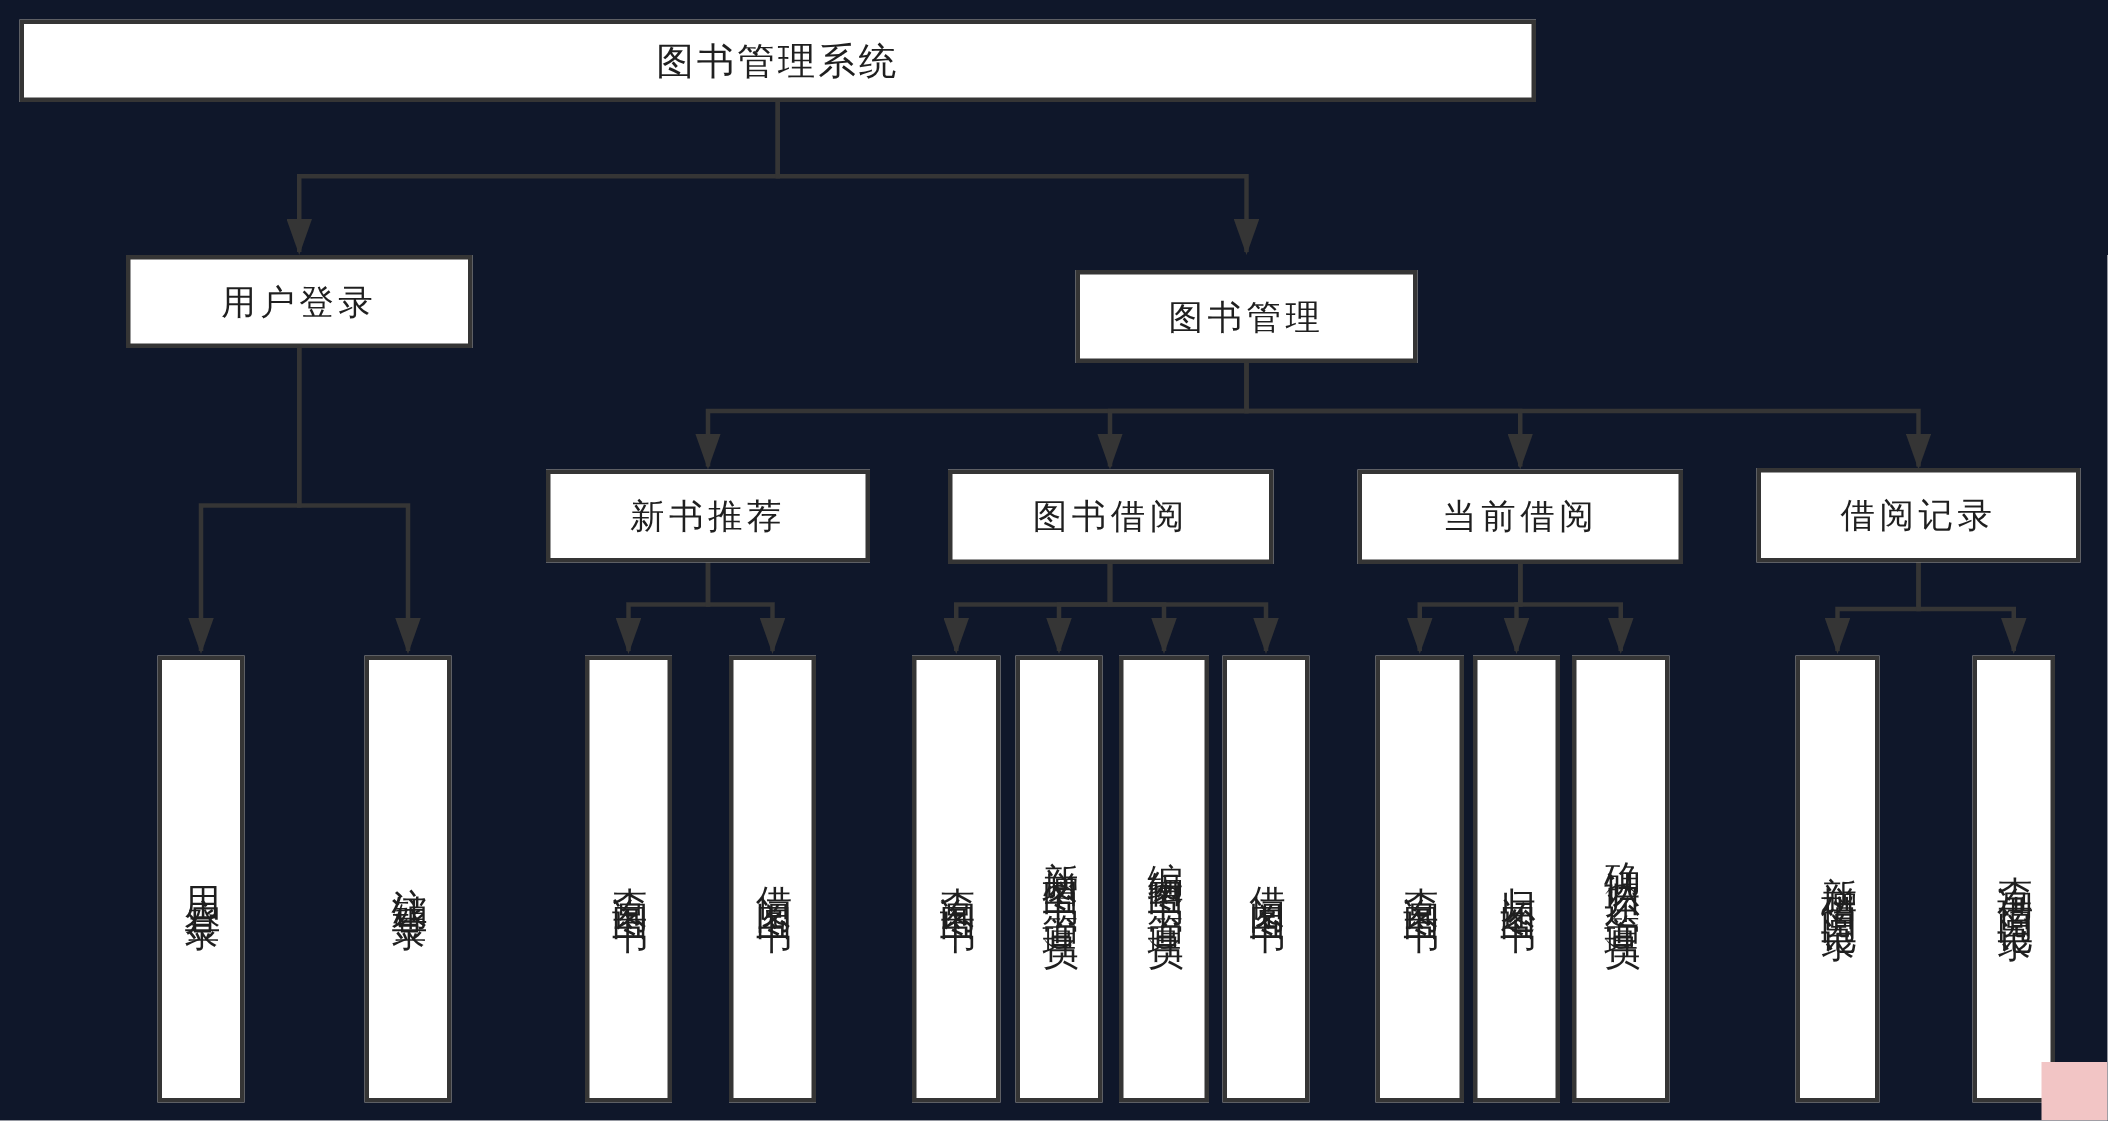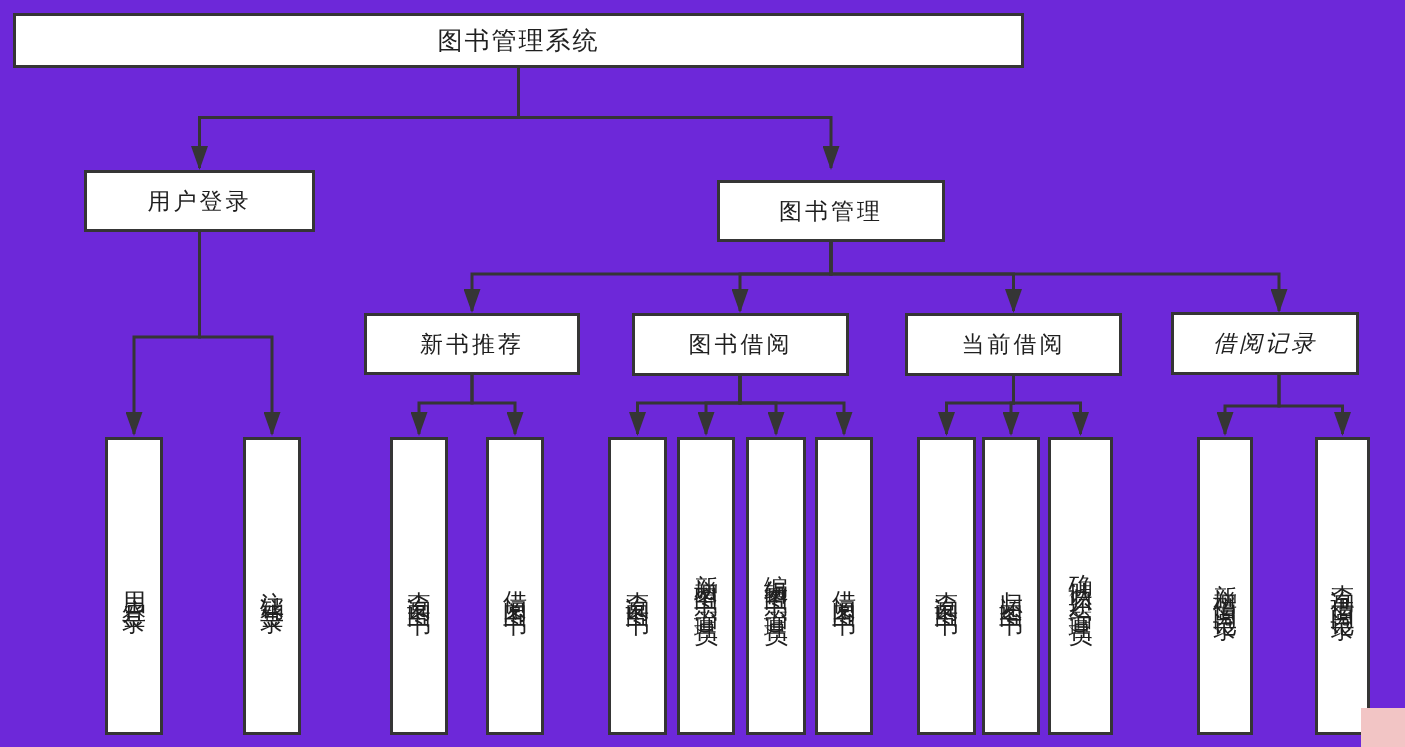--- a/index.html
+++ b/index.html
@@ -1,20 +1,20 @@
 <!DOCTYPE html>
 <html><head>
 <meta charset="utf-8">
 <style>
   html, body { margin: 0; padding: 0; background: #ffffff; }
   #canvas {
     position: relative;
     width: 1405px;
     height: 747px;
-    background: #6d28d9;
+    background: #0f172a;
     font-family: "Liberation Sans", "DejaVu Sans", sans-serif;
     overflow: hidden;
   }
   #connectors {
     position: absolute;
     left: 0; top: 0;
     width: 1405px; height: 747px;
     pointer-events: none;
   }
   .box {
@@ -120,21 +120,21 @@
 
   <div class="box hbox" style="left:364px; top:313px; width:216px; height:62px;">
     <span>新书推荐</span>
   </div>
   <div class="box hbox" style="left:632px; top:313px; width:217px; height:63px;">
     <span>图书借阅</span>
   </div>
   <div class="box hbox" style="left:905px; top:313px; width:217px; height:63px;justify-content:center;">
     <span>当前借阅</span>
   </div>
-  <div class="box hbox" style="left:1171px; top:312px; width:188px; height:63px;font-style:italic;">
+  <div class="box hbox" style="left:1171px; top:312px; width:216px; height:63px;">
     <span>借阅记录</span>
   </div>
 
   <div class="box vbox" style="left:105px; width:58px;">
     <span>用户登录</span>
   </div>
   <div class="box vbox" style="left:243px; width:58px;">
     <span>注销登录</span>
   </div>
 

